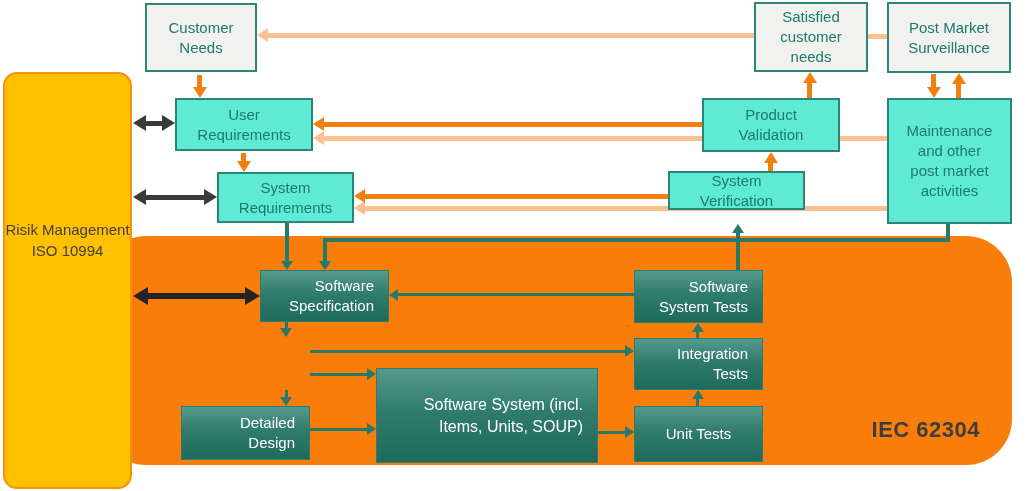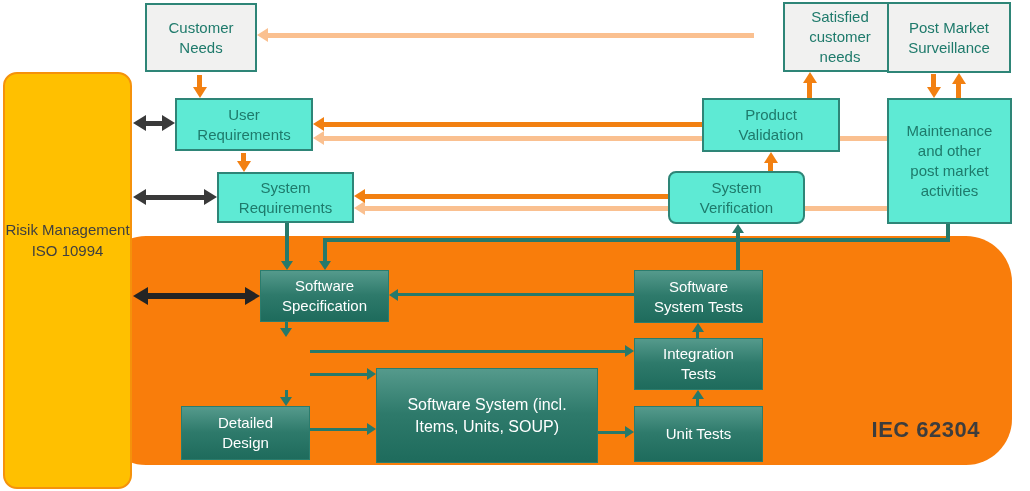--- a/index.html
+++ b/index.html
@@ -17,29 +17,29 @@
   #risk-label{position:absolute;top:146px;left:0;right:0;text-align:center;
               font-size:15px;line-height:1.38;color:#3F3F3F;}
 
   
   .box{position:absolute;box-sizing:border-box;display:flex;align-items:center;
        justify-content:center;text-align:center;font-size:15px;line-height:1.32;
        padding:2px 14px;z-index:3;}
   .ext{background:#5eead4;border:2px solid #2E8577;color:#1E7A6B;}
   .ext.gray{background:#F1F1F0;}
   .proc{background:linear-gradient(180deg,#559A8C 0%,#2E7A6B 48%,#1E6B5C 100%);
-        border:1px solid #2B7C6D;color:#FFFFFF;}
+        border:1px solid #2B7C6D;color:#FFFFFF;text-align:right;}
 
   #box-customer-needs{left:145px;top:3px;width:112px;height:69px;}
-  #box-satisfied{left:754px;top:2px;width:114px;height:70px;padding:16px 10px;margin-left:29px;}
+  #box-satisfied{left:754px;top:2px;width:114px;height:70px;padding:16px 10px;}
   #box-pms{left:887px;top:2px;width:124px;height:71px;}
   #box-user-req{left:175px;top:98px;width:138px;height:53px;}
   #box-sys-req{left:217px;top:172px;width:137px;height:51px;}
   #box-prod-val{left:702px;top:98px;width:138px;height:54px;}
-  #box-sys-ver{left:668px;top:171px;width:137px;height:53px;border-radius:8px;}
+  #box-sys-ver{left:668px;top:171px;width:137px;height:39px;}
   #box-maint{left:887px;top:98px;width:125px;height:126px;}
   #box-soft-spec{left:260px;top:270px;width:129px;height:52px;}
   #box-arch{left:181px;top:337px;width:129px;height:53px;}
   #box-detail{left:181px;top:406px;width:129px;height:54px;}
   #box-soft-sys{left:376px;top:368px;width:222px;height:95px;font-size:16px;}
   #box-sst{left:634px;top:270px;width:129px;height:53px;}
   #box-int{left:634px;top:338px;width:129px;height:52px;}
   #box-unit{left:634px;top:406px;width:129px;height:56px;}
 
   

